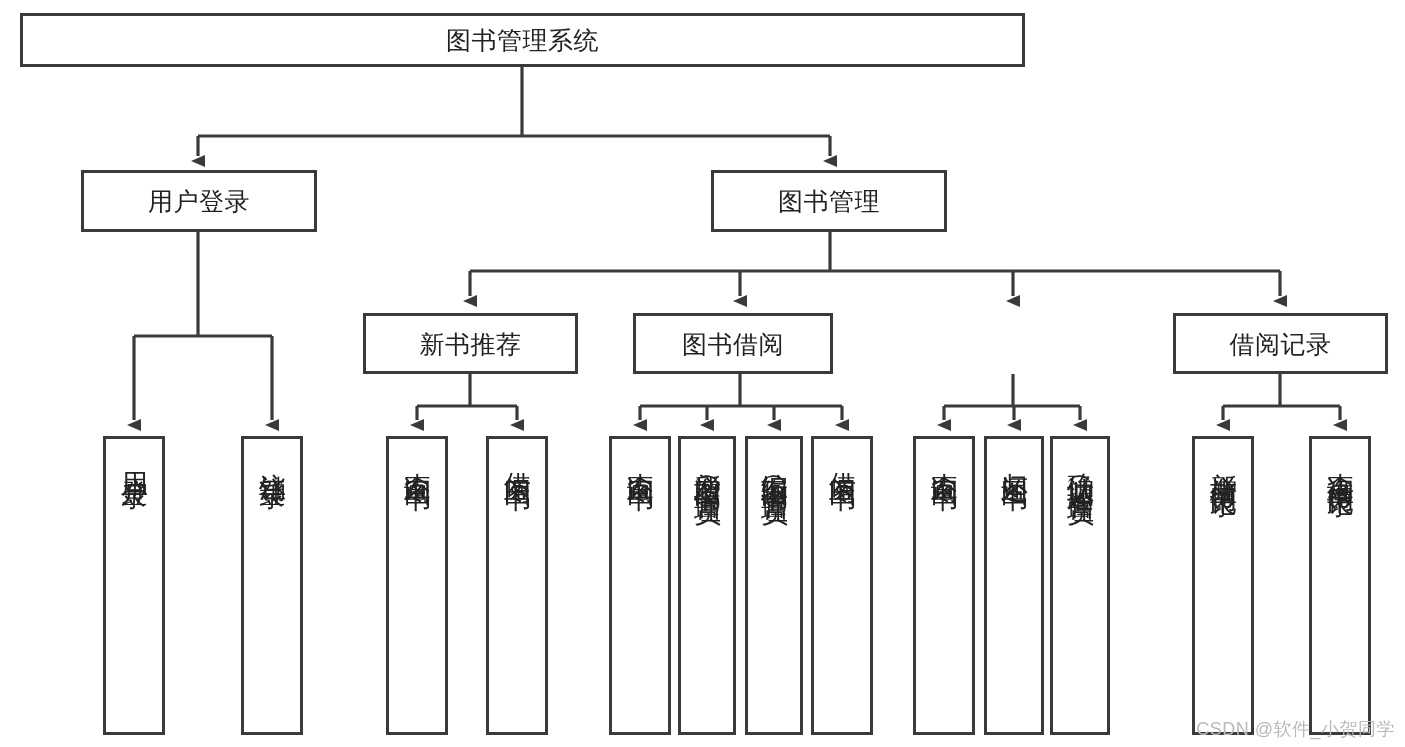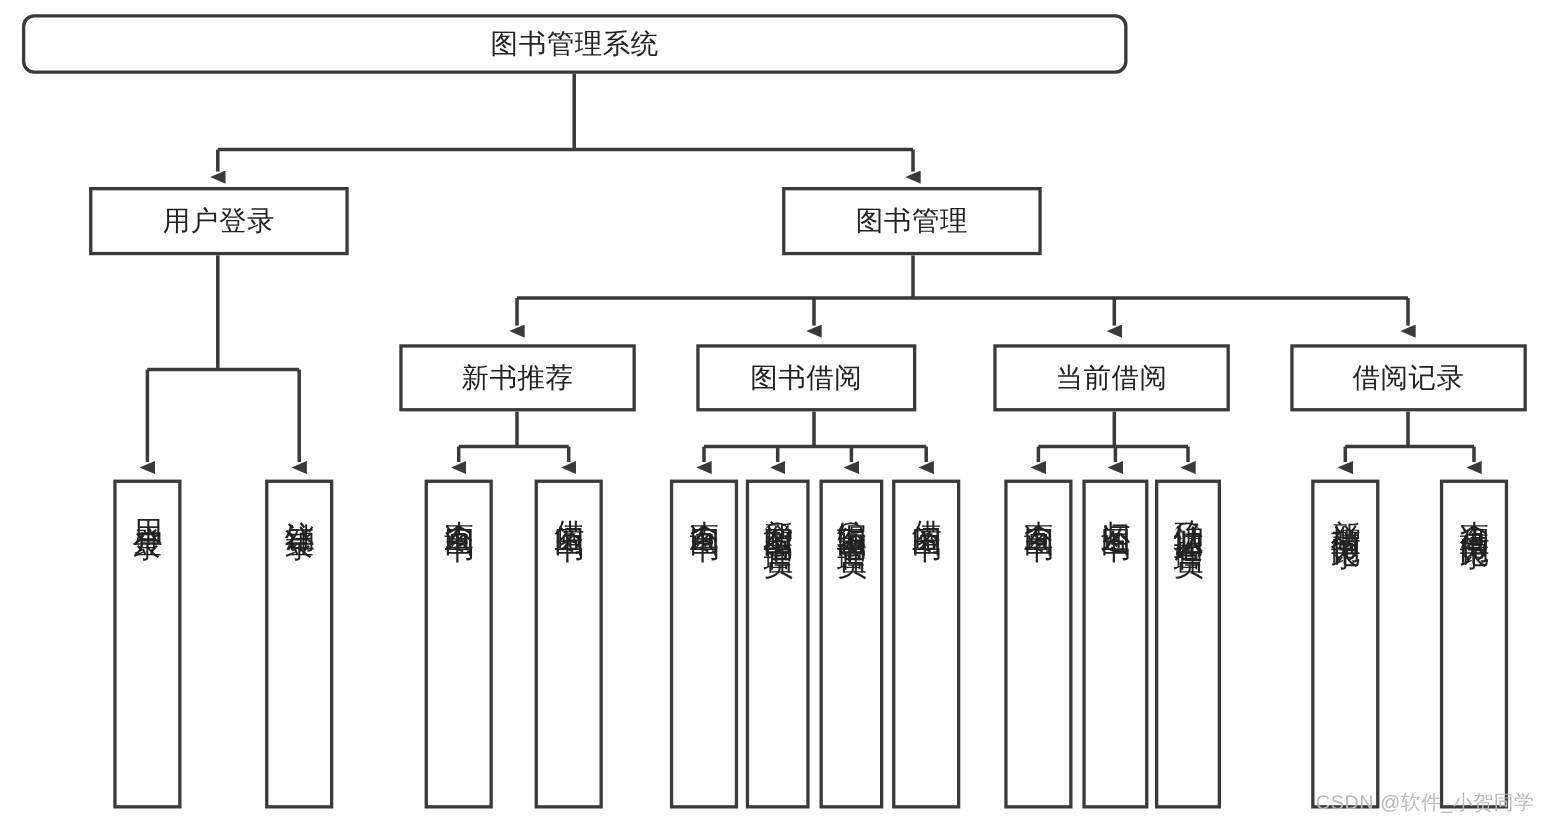--- a/index.html
+++ b/index.html
@@ -122,40 +122,37 @@
       <path d="M1014,406 L1014,420" marker-end="url(#arrow)"></path>
       <path d="M1080,406 L1080,420" marker-end="url(#arrow)"></path>
 
       <path d="M1280,374 L1280,406"></path>
       <path d="M1223,406 L1340,406"></path>
       <path d="M1223,406 L1223,420" marker-end="url(#arrow)"></path>
       <path d="M1340,406 L1340,420" marker-end="url(#arrow)"></path>
     </g>
   </svg>
 
-  <div class="node root horiz" style="left:20px; top:13px; width:1005px; height:54px;border-radius:11px;">
+  <div class="node root horiz" style="left:20px; top:13px; width:1005px; height:54px;">
     <span class="label">图书管理系统</span>
   </div>
 
   <div class="node horiz" style="left:81px; top:170px; width:236px; height:62px;">
     <span class="label">用户登录</span>
   </div>
   <div class="node horiz" style="left:711px; top:170px; width:236px; height:62px;">
     <span class="label">图书管理</span>
   </div>
 
   <div class="node horiz" style="left:363px; top:313px; width:215px; height:61px;">
     <span class="label">新书推荐</span>
   </div>
   <div class="node horiz" style="left:633px; top:313px; width:200px; height:61px;">
     <span class="label">图书借阅</span>
   </div>
-  <div class="node horiz" style="left:903px; top:313px; width:215px; height:61px;">
-    <span class="label">当前借阅</span>
-  </div>
   <div class="node horiz" style="left:1173px; top:313px; width:215px; height:61px;">
     <span class="label">借阅记录</span>
   </div>
 
   <div class="node vert" style="left:103px; top:436px; width:62px; height:299px;">
     <span class="label">用户登录</span>
   </div>
   <div class="node vert" style="left:241px; top:436px; width:62px; height:299px;">
     <span class="label">注销登录</span>
   </div>

